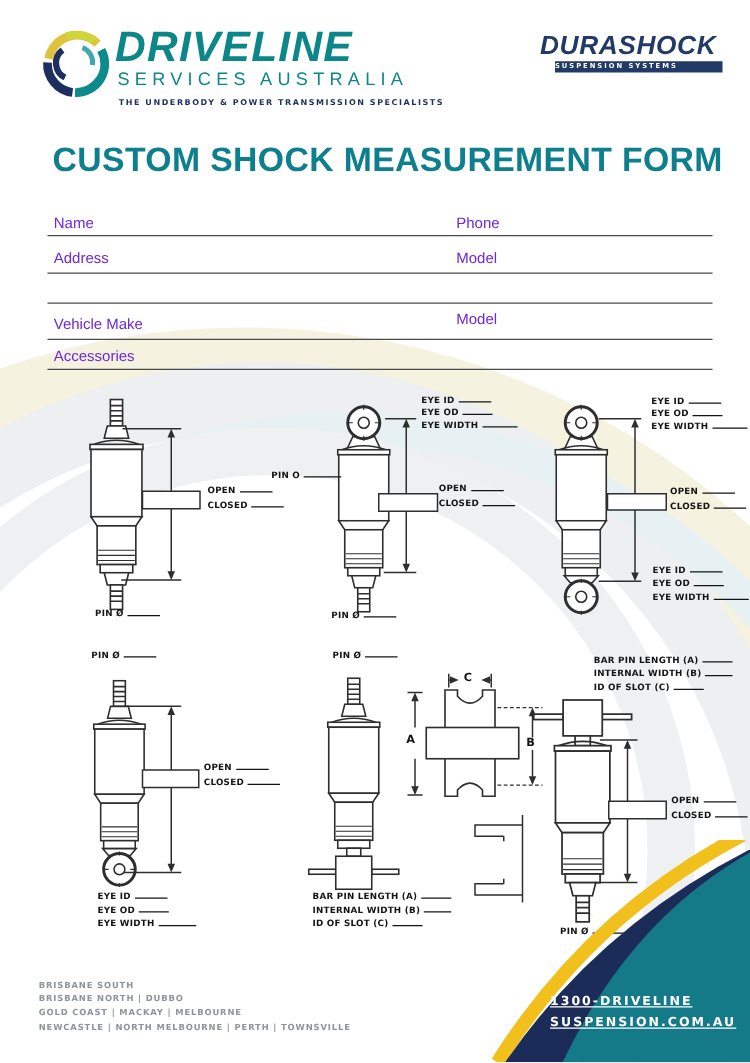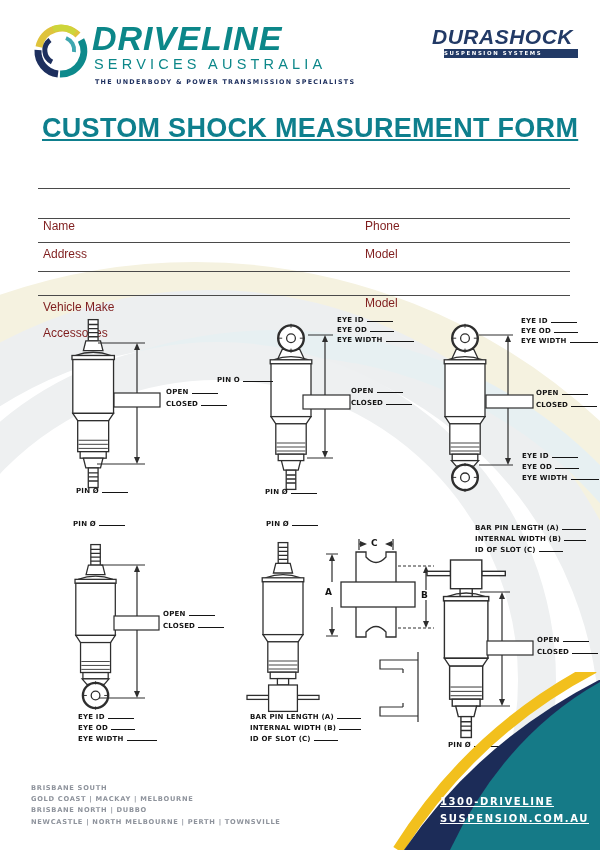--- a/index.html
+++ b/index.html
@@ -18,23 +18,23 @@
   #brand-sub{left:94px;top:56px;font:400 14.5px/16px "Liberation Sans",sans-serif;
              color:#0c8789;letter-spacing:4.2px;}
   #brand-tag{left:95px;top:78px;font:700 6.4px/8px "DejaVu Sans",sans-serif;
              color:#1d2f5e;letter-spacing:1.25px;}
   #durashock{left:432px;top:26px;width:156px;}
   #durashock-name{font:italic 900 21px/22px "Liberation Sans",sans-serif;color:#223a66;letter-spacing:.5px;}
   #durashock-bar{margin:1px 10px 0 12px;background:#223a66;color:#fff;
                  font:700 5.4px/9px "DejaVu Sans",sans-serif;letter-spacing:1.6px;height:9px;}
   
   #page-title{left:42px;top:113px;font:800 27px/30px "Liberation Sans",sans-serif;
-              color:#0e7f8d;letter-spacing:.3px;text-decoration:underline;}
-  
-  .flabel{position:absolute;font:400 12px/14px "Liberation Sans",sans-serif;color:#7f1d1d;margin-top:48px;}
+              color:#0e7f8d;letter-spacing:.3px;}
+  
+  .flabel{position:absolute;font:400 12px/14px "Liberation Sans",sans-serif;color:#6d28d9;}
   .fline{position:absolute;left:38px;width:532px;height:0;border-top:1.5px solid #4a4a4a;}
   
   .dg{position:absolute;}
   .dsvg{position:absolute;inset:0;}
   .dim{stroke:#2e2e2e;stroke-width:1.2;fill:none;}
   .dimd{stroke:#2e2e2e;stroke-width:1;fill:none;stroke-dasharray:3 2;}
   .arr{fill:#2e2e2e;stroke:none;}
   .wbox{fill:#fff;stroke:#2e2e2e;stroke-width:1.2;}
   .part{fill:#fff;stroke:#2e2e2e;stroke-width:1.3;}
   .dlabel{position:absolute;font:700 7px/9px "DejaVu Sans",sans-serif;letter-spacing:.2px;
@@ -287,18 +287,18 @@
     <path d="M229 8 Q108 70 34 178 L230 178 L230 8 Z" fill="#1c2c58"></path>
     <path d="M230 10 Q134 64 80 178 L230 178 Z" fill="#157a87"></path>
   </svg>
   <div class="abs" id="footer-contact">
     <div>1300-DRIVELINE</div>
     <div>SUSPENSION.COM.AU</div>
   </div>
 
   <div class="abs" id="footer-locations">
     <div>BRISBANE SOUTH</div>
+    <div>BRISBANE NORTH | DUBBO</div>
     <div>GOLD COAST | MACKAY | MELBOURNE</div>
-    <div>BRISBANE NORTH | DUBBO</div>
     <div>NEWCASTLE | NORTH MELBOURNE | PERTH | TOWNSVILLE</div>
   </div>
 
 </div>
 
 </body></html>

